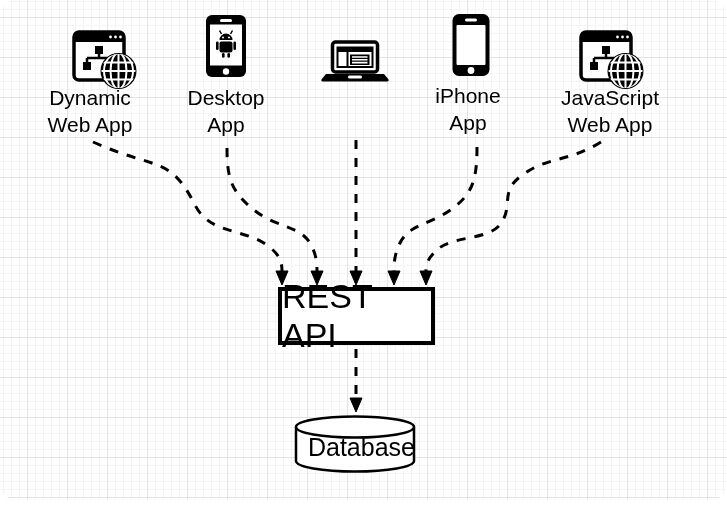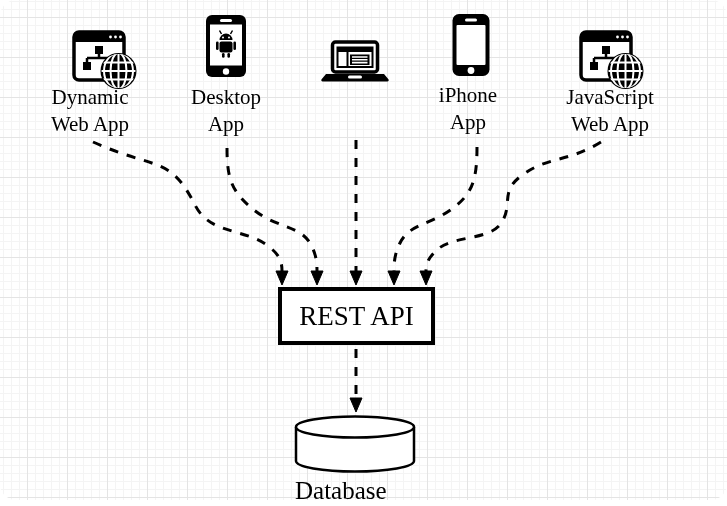--- a/index.html
+++ b/index.html
@@ -8,21 +8,21 @@
     width:727px;height:500px;
     overflow:hidden;
     background-color:#ffffff;
     background-image:
       linear-gradient(#e4e4e4 1px, transparent 1px),
       linear-gradient(90deg, #e4e4e4 1px, transparent 1px),
       linear-gradient(#f4f4f4 1px, transparent 1px),
       linear-gradient(90deg, #f4f4f4 1px, transparent 1px);
     background-size:40px 40px, 40px 40px, 8px 8px, 8px 8px;
     background-position:27px 17px, 27px 17px, 3px 1px, 3px 1px;
-    font-family:Liberation Serif, serif;
+    font-family:Liberation Sans, sans-serif;
     color:#000;
     border-radius:16px;
   }
   .layer{position:absolute;inset:0;}
   .client-node{position:absolute;}
   .client-node .icon{position:absolute;}
   .client-label{
     position:absolute;
     width:150px;
     text-align:center;
@@ -30,28 +30,27 @@
     line-height:1.3;
     white-space:pre-line;
   }
   .rest-api-box{
     position:absolute;
     left:278px;top:287px;width:157px;height:58px;
     box-sizing:border-box;
     border:4px solid #000;
     background:#fff;
     display:flex;align-items:center;justify-content:center;
-    font-size:27px;
+    font-size:34px;
   }
   .db-label{
     position:absolute;
     left:295px;top:433px;width:120px;
-    text-align:left;
+    text-align:right;
     font-size:25px;
-    margin-top:44px;
   }
 </style>
 </head>
 <body>
 
 <div class="canvas">
 
   <svg class="layer" width="727" height="506" viewBox="0 0 727 506">
     <defs>
       <marker id="arrow" markerUnits="userSpaceOnUse" markerWidth="18" markerHeight="16" refX="1" refY="7" orient="auto">

